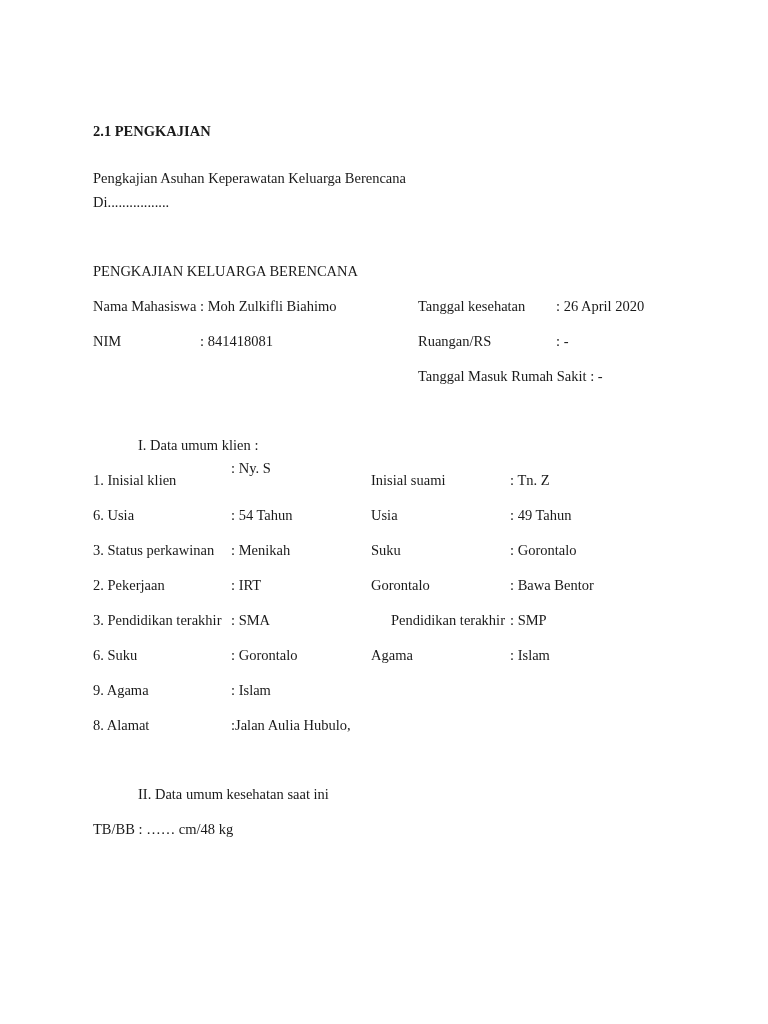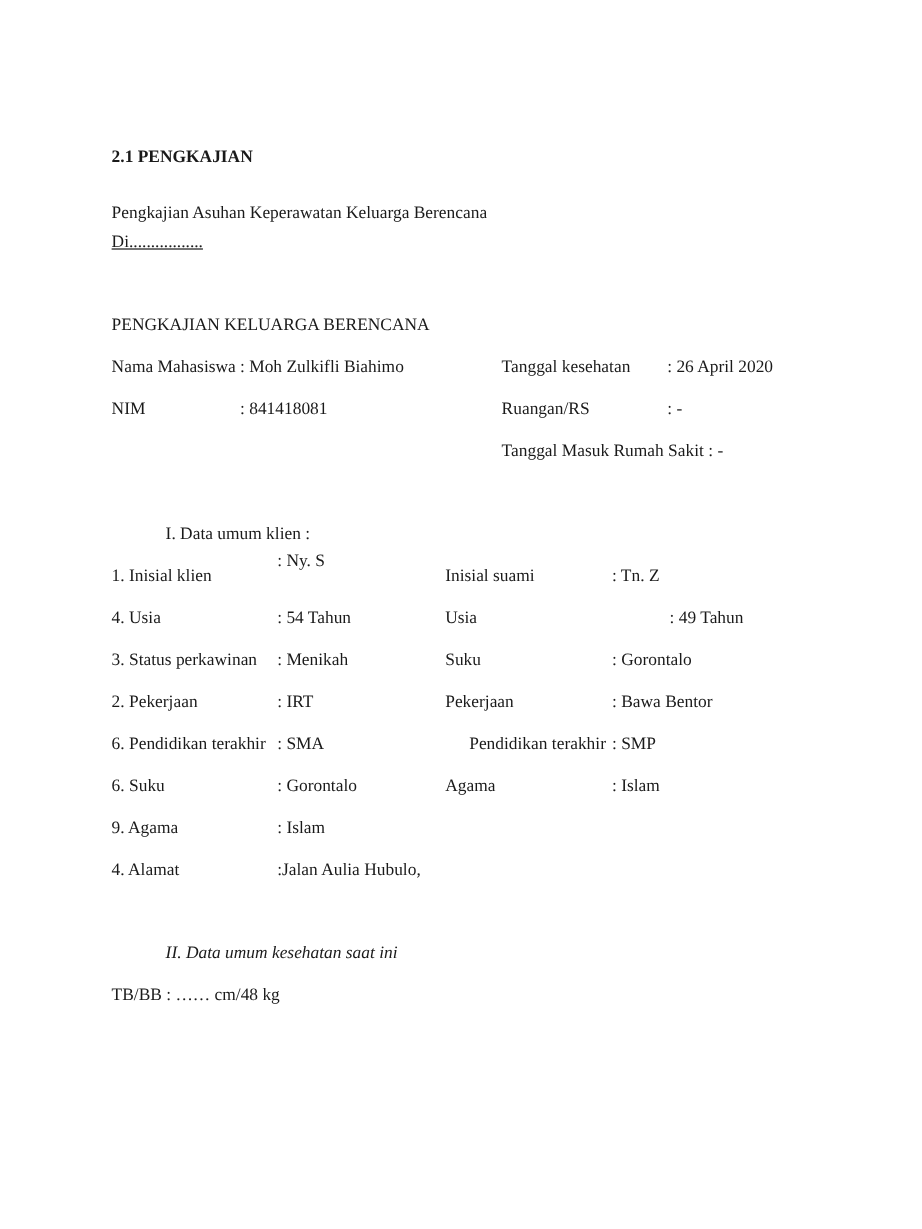--- a/index.html
+++ b/index.html
@@ -10,21 +10,21 @@
     }
     .t { position: absolute; white-space: nowrap; line-height: 18px; }
     .bold { font-weight: bold; }
   </style>
 </head>
 <body>
 
 <div>
   <div class="t bold" style="left:93px;top:122px;">2.1 PENGKAJIAN</div>
   <div class="t" style="left:93px;top:157px;margin-top:12px;">Pengkajian Asuhan Keperawatan Keluarga Berencana</div>
-  <div class="t" style="left:93px;top:193px;text-decoration:underline;">Di.................</div>
+  <div class="t" style="left:93px;top:193px;">Di.................</div>
 
   <div class="t" style="left:93px;top:262px;">PENGKAJIAN KELUARGA BERENCANA</div>
 
   <div class="t" style="left:93px;top:297px;">Nama Mahasiswa</div>
   <div class="t" style="left:200px;top:297px;">: Moh Zulkifli Biahimo</div>
   <div class="t" style="left:418px;top:297px;">Tanggal kesehatan</div>
   <div class="t" style="left:556px;top:297px;">: 26 April 2020</div>
 
   <div class="t" style="left:93px;top:332px;">NIM</div>
   <div class="t" style="left:200px;top:332px;">: 841418081</div>
@@ -36,54 +36,54 @@
   <div class="t" style="left:138px;top:436px;">I. Data umum klien :</div>
 
   <div>
     <div>
       <div class="t" style="left:93px;top:471px;">1. Inisial klien</div>
       <div class="t" style="left:231px;top:459px;text-align:center;">: Ny. S</div>
       <div class="t" style="left:371px;top:471px;">Inisial suami</div>
       <div class="t" style="left:510px;top:471px;">: Tn. Z</div>
     </div>
     <div>
-      <div class="t" style="left:93px;top:506px;">4. Usia</div>
+      <div class="t" style="left:93px;top:506px;">6. Usia</div>
       <div class="t" style="left:231px;top:506px;">: 54 Tahun</div>
       <div class="t" style="left:371px;top:506px;">Usia</div>
-      <div class="t" style="left:510px;top:506px;margin-left:48px;">: 49 Tahun</div>
+      <div class="t" style="left:510px;top:506px;">: 49 Tahun</div>
     </div>
     <div>
       <div class="t" style="left:93px;top:541px;">3. Status perkawinan</div>
       <div class="t" style="left:231px;top:541px;">: Menikah</div>
       <div class="t" style="left:371px;top:541px;">Suku</div>
       <div class="t" style="left:510px;top:541px;">: Gorontalo</div>
     </div>
     <div>
       <div class="t" style="left:93px;top:576px;">2. Pekerjaan</div>
       <div class="t" style="left:231px;top:576px;">: IRT</div>
-      <div class="t" style="left:371px;top:576px;">Pekerjaan</div>
+      <div class="t" style="left:371px;top:576px;">Gorontalo</div>
       <div class="t" style="left:510px;top:576px;">: Bawa Bentor</div>
     </div>
     <div>
-      <div class="t" style="left:93px;top:611px;">6. Pendidikan terakhir</div>
+      <div class="t" style="left:93px;top:611px;">3. Pendidikan terakhir</div>
       <div class="t" style="left:231px;top:611px;">: SMA</div>
       <div class="t" style="left:371px;top:611px;margin-left:20px;">Pendidikan terakhir</div>
       <div class="t" style="left:510px;top:611px;">: SMP</div>
     </div>
     <div>
       <div class="t" style="left:93px;top:646px;">6. Suku</div>
       <div class="t" style="left:231px;top:646px;">: Gorontalo</div>
       <div class="t" style="left:371px;top:646px;">Agama</div>
       <div class="t" style="left:510px;top:646px;">: Islam</div>
     </div>
     <div>
       <div class="t" style="left:93px;top:681px;">9. Agama</div>
       <div class="t" style="left:231px;top:681px;">: Islam</div>
     </div>
     <div>
-      <div class="t" style="left:93px;top:716px;">4. Alamat</div>
+      <div class="t" style="left:93px;top:716px;">8. Alamat</div>
       <div class="t" style="left:231px;top:716px;">:Jalan Aulia Hubulo,</div>
     </div>
   </div>
 
-  <div class="t" style="left:138px;top:785px;font-style:italic;">II. Data umum kesehatan saat ini</div>
+  <div class="t" style="left:138px;top:785px;">II. Data umum kesehatan saat ini</div>
   <div class="t" style="left:93px;top:820px;">TB/BB : …… cm/48 kg</div>
 </div>
 
 </body></html>

